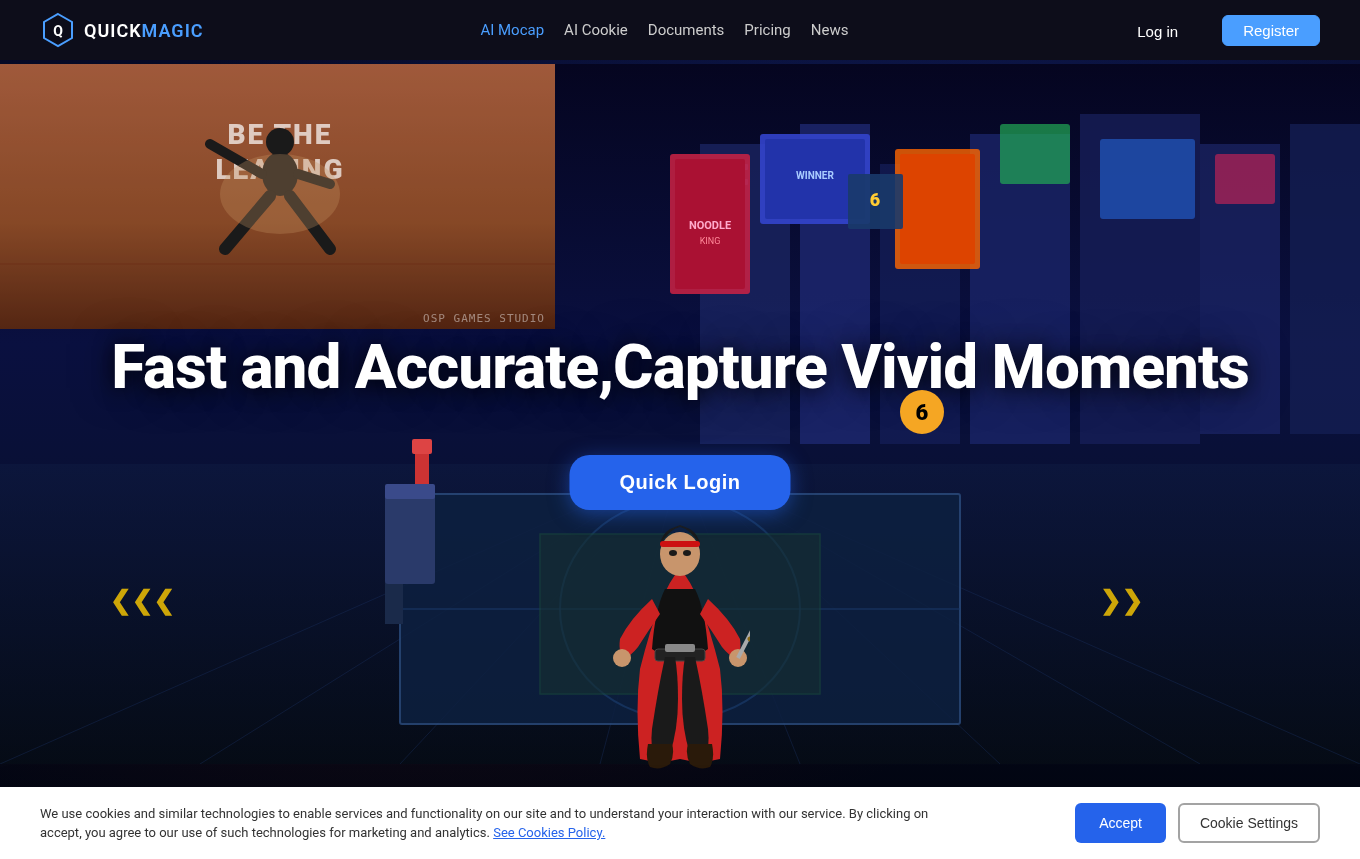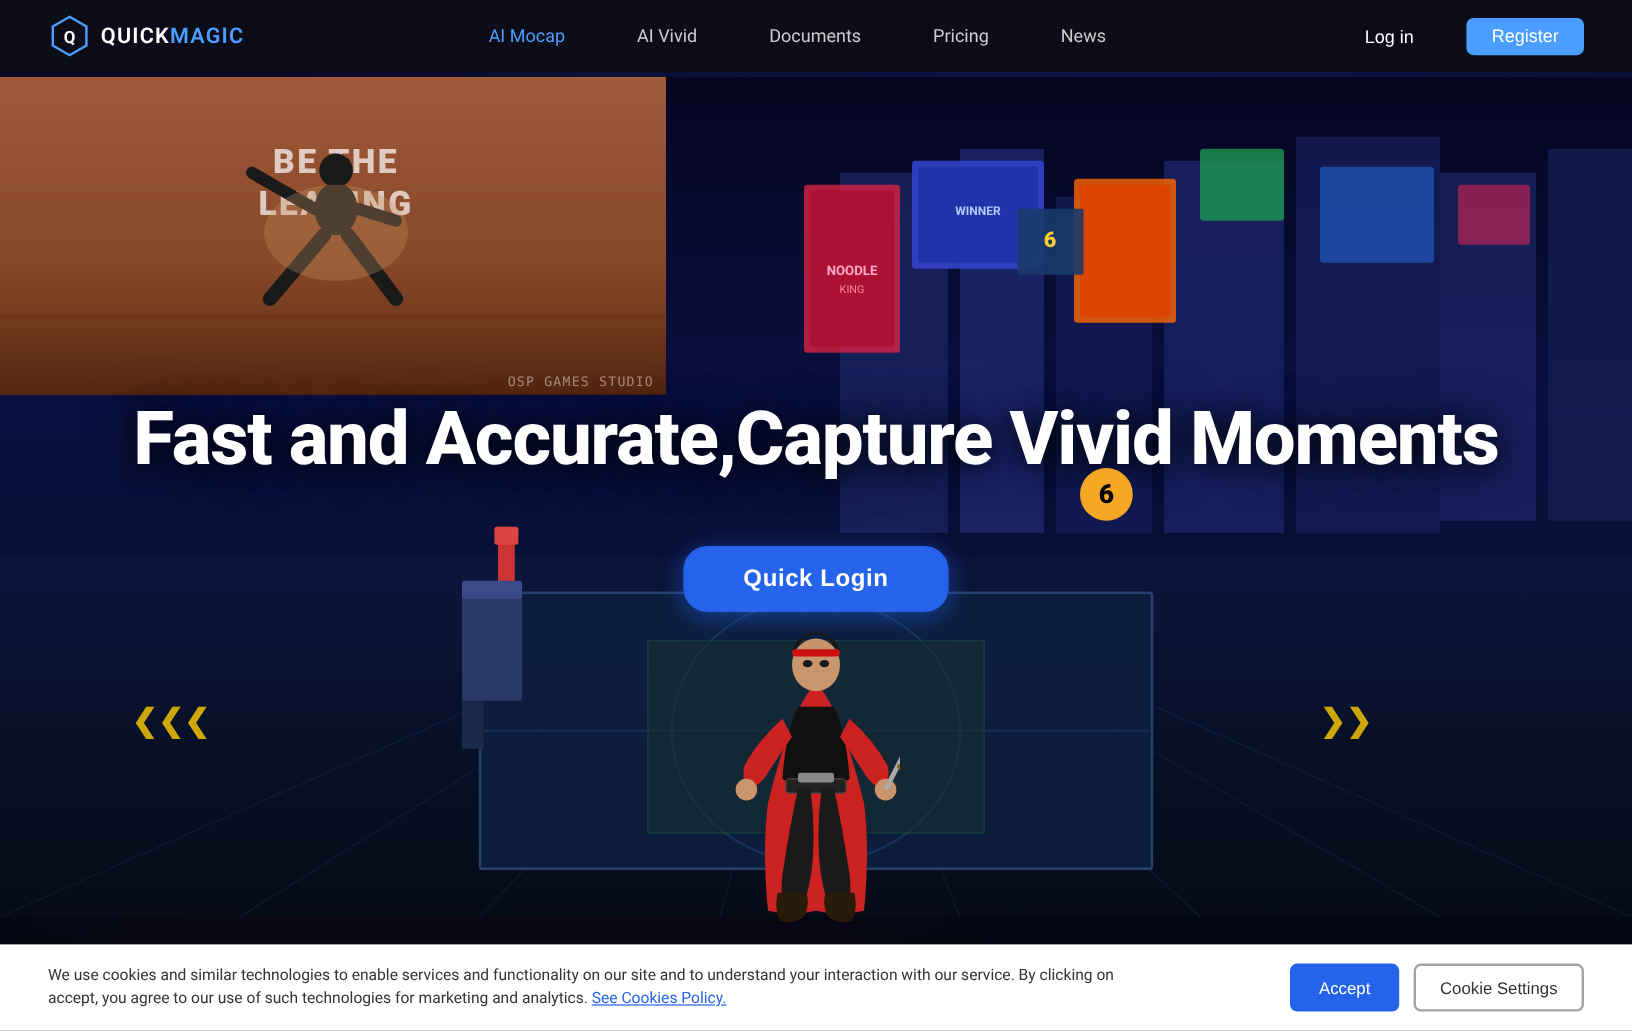--- a/index.html
+++ b/index.html
@@ -17,21 +17,21 @@
     }
     .logo-icon {
       width: 36px; height: 36px;
       display: flex; align-items: center; justify-content: center;
     }
     .logo-text {
       color: #fff; font-size: 18px; font-weight: 600; letter-spacing: 1px; text-transform: uppercase;
     }
     .logo-text span { color: #4a9eff; }
     .nav-links {
-      display: flex; align-items: center; gap: 60px;
+      display: flex; align-items: center; gap: 20px;
     }
     .nav-link {
       color: #ccc; text-decoration: none; font-size: 15px; font-weight: 400;
       cursor: pointer;
     }
     .nav-link.active { color: #4a9eff; }
     .nav-actions {
       display: flex; align-items: flex-end; gap: 32px;
     }
     .btn-login {
@@ -157,21 +157,21 @@
         <text x="18" y="24" text-anchor="middle" fill="white" font-size="14" font-weight="bold">Q</text>
       </svg>
     </div>
     <span class="logo-text">
       <span style="color:#fff;">QUICK</span><span style="color:#4a9eff;">MAGIC</span>
     </span>
   </div>
 
   <div class="nav-links">
     <a class="nav-link active" href="#">AI Mocap</a>
-    <a class="nav-link" href="#">AI Vivid</a>
+    <a class="nav-link" href="#">AI Cookie</a>
     <a class="nav-link" href="#">Documents</a>
     <a class="nav-link" href="#">Pricing</a>
     <a class="nav-link" href="#">News</a>
   </div>
 
   <div class="nav-actions">
     <button class="btn-login">Log in</button>
     <button class="btn-register">Register</button>
   </div>
 </nav>

